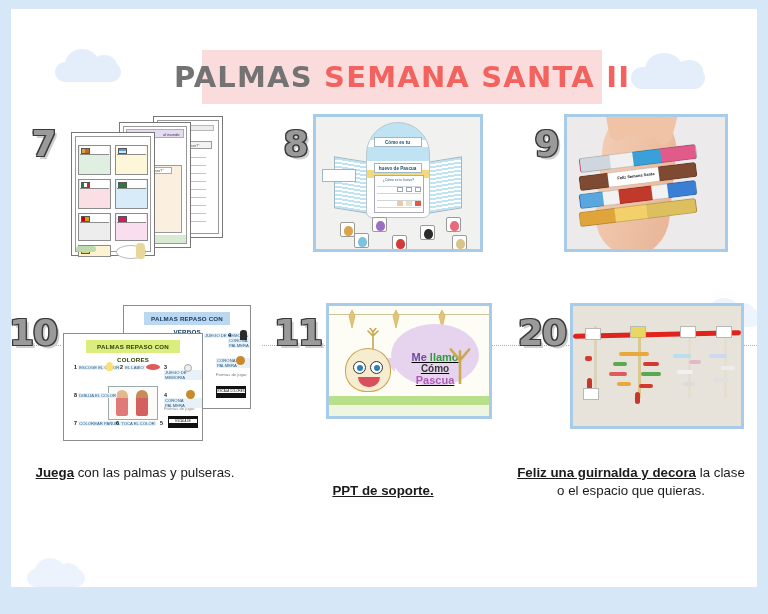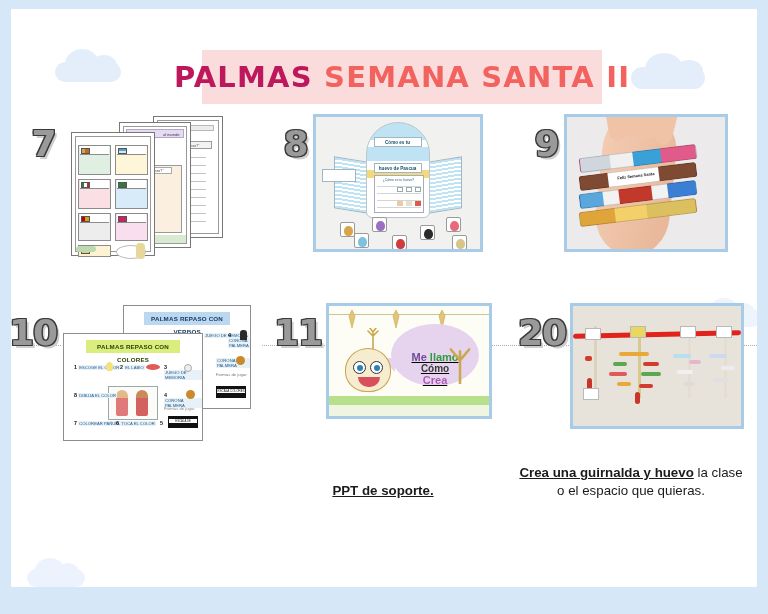--- a/index.html
+++ b/index.html
@@ -75,21 +75,21 @@
     justify-content: center;
   }
   .banner-text {
     font-family: "DejaVu Sans", sans-serif;
     font-weight: 700;
     font-size: 29px;
     letter-spacing: 1.2px;
     white-space: nowrap;
     line-height: 1;
   }
-  .t-black { color: #be185d; }
+  .t-black { color: #737373; }
   .t-red   { color: #f2635f; }
 
   
   .grid {
     position: absolute;
     left: 0;
     top: 105px;
     width: 746px;
   }
   .row {
@@ -516,20 +516,23 @@
 
                   <div class="sitem" style="left:10px;top:86px;"><b>7</b> <u>COLOREAR PAÑUELOS</u></div>
                   <div class="sitem" style="left:52px;top:86px;"><b>6</b> <u>TOCA EL COLOR</u></div>
                   <div class="sitem" style="left:96px;top:86px;"><b>5</b></div>
                   <div class="barcode" style="left:104px;top:82px;width:30px;height:12px;"></div>
                   <div style="position:absolute;left:105px;top:85px;width:28px;height:4px;background:#fff;font-size:2.8px;color:#111;text-align:center;">ESCALA DE COLORES</div>
                 </div>
               </div>
             </div>
           </div>
+          <div class="caption">
+            <b>Juega</b><span> con las palmas y pulseras.</span>
+          </div>
         </div>
 
         <div class="cell">
           <div class="cell-top">
             <div class="num num-wide">11</div>
             <div class="thumb framed">
               <div class="palma-scene">
                 <div class="garland-line"></div>
                 <svg class="garland-leaf" style="left:18px;" viewBox="0 0 10 18">
                     <path d="M5 0 L8 6 L5 18 L2 6 Z" fill="#e2c578" stroke="#c9a84e" stroke-width=".6"></path>
@@ -537,21 +540,21 @@
                 <svg class="garland-leaf" style="left:62px;" viewBox="0 0 10 18">
                     <path d="M5 0 L8 6 L5 18 L2 6 Z" fill="#e2c578" stroke="#c9a84e" stroke-width=".6"></path>
                   </svg>
                 <svg class="garland-leaf" style="left:108px;" viewBox="0 0 10 18">
                     <path d="M5 0 L8 6 L5 18 L2 6 Z" fill="#e2c578" stroke="#c9a84e" stroke-width=".6"></path>
                   </svg>
 
                 <div class="bubble">
                   <div class="b1"><span class="w1">Me </span><span class="w2">llamo</span></div>
                   <div class="b2">Cómo</div>
-                  <div class="b3">Crea</div>
+                  <div class="b3">Pascua</div>
                 </div>
 
                 <svg class="sprout" viewBox="0 0 12 22">
                   <path d="M6 22 L6 4 M6 8 L1 3 M6 8 L11 3 M6 4 L3 0 M6 4 L9 0" stroke="#c9a84e" stroke-width="1.6" fill="none" stroke-linecap="round"></path>
                 </svg>
                 <svg style="position:absolute;left:120px;top:38px;width:22px;height:40px;" viewBox="0 0 12 22">
                   <path d="M6 22 L6 4 M6 9 L1 3 M6 9 L11 3" stroke="#c9a84e" stroke-width="1.4" fill="none" stroke-linecap="round"></path>
                 </svg>
 
                 <div class="face">
@@ -615,21 +618,21 @@
                   <div class="hang-stem" style="background:#e4ddd0;"></div>
                   <div class="tag" style="left:3px;top:0;"></div>
                   <div class="bit" style="left:-4px;top:28px;background:#cdd9ee;width:18px;height:4px;"></div>
                   <div class="bit" style="left:8px;top:40px;background:#ececec;width:14px;height:4px;"></div>
                   <div class="bit" style="left:0;top:52px;background:#e0e0e0;width:16px;height:4px;"></div>
                 </div>
               </div>
             </div>
           </div>
           <div class="caption">
-            <b>Crea una guirnalda y huevo</b><span> la clase o el espacio que quieras.</span>
+            <b>Feliz una guirnalda y decora</b><span> la clase o el espacio que quieras.</span>
           </div>
         </div>
 
       </div>
 
     </div>
   </div>
 
 
 </div>

